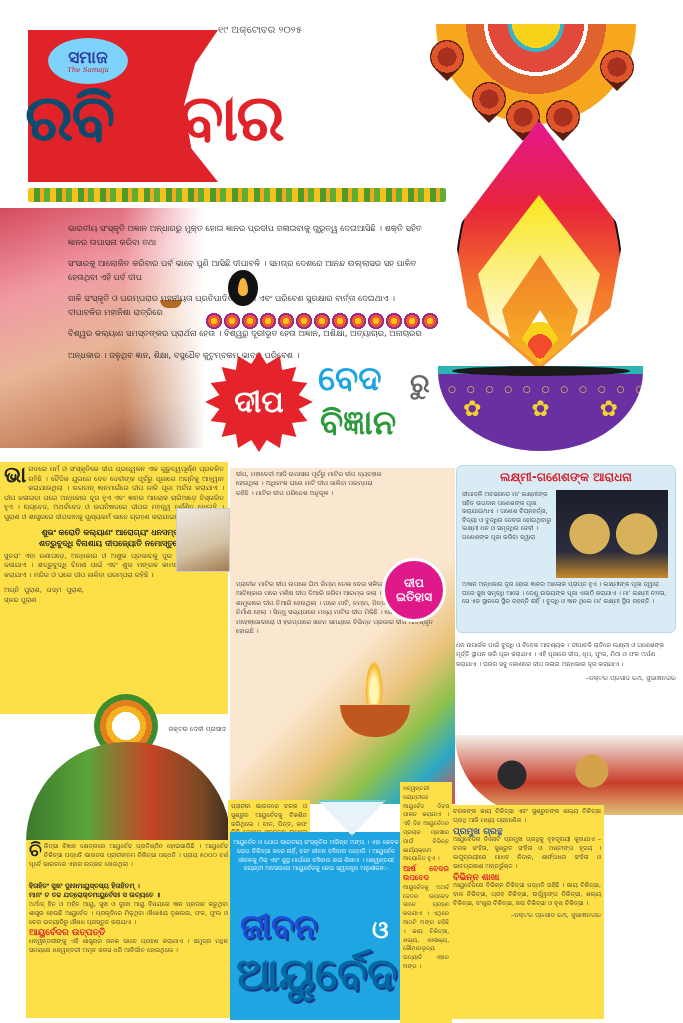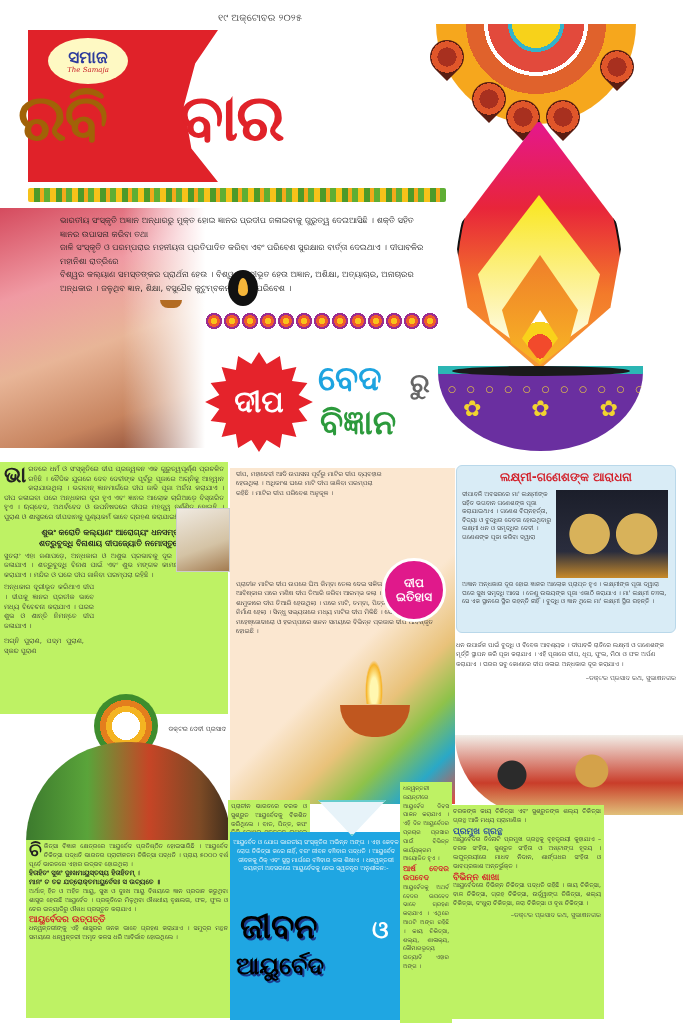--- a/index.html
+++ b/index.html
@@ -3,29 +3,29 @@
 <meta charset="utf-8">
 <style>
   * { box-sizing: border-box; margin: 0; padding: 0; }
   html, body { width: 683px; height: 1023px; background: #ffffff; overflow: hidden; }
   body { position: relative; font-family: "DejaVu Sans", sans-serif; color: #222; }
   .abs { position: absolute; }
 
   
   .mast-red { left: 28px; top: 30px; width: 190px; height: 152px; background: #e02229;
     clip-path: polygon(0 0, 100% 0, 88% 22%, 82% 50%, 86% 78%, 100% 100%, 0 100%); }
-  .mast-oval { left: 48px; top: 38px; width: 80px; height: 46px; background: #fef9c3; border-radius: 50%;
+  .mast-oval { left: 48px; top: 38px; width: 80px; height: 46px; background: #7dd3fc; border-radius: 50%;
     display: flex; flex-direction: column; align-items: center; justify-content: center; }
   .mast-logo { font-size: 17px; font-weight: bold; color: #2b3a9c; line-height: 1; }
   .mast-sub { font-size: 7px; color: #c82027; font-style: italic; font-family: "DejaVu Serif", serif; }
-  .mast-title { left: 18px; top: 86px; font-size: 64px; font-weight: bold; color: #a16207; line-height: 1;
+  .mast-title { left: 25px; top: 86px; font-size: 64px; font-weight: bold; color: #0c4a6e; line-height: 1;
     letter-spacing: -2px; font-family: "DejaVu Sans", sans-serif; }
   .mast-title2 { left: 180px; top: 86px; font-size: 64px; font-weight: bold; color: #e02229; line-height: 1;
     letter-spacing: -2px; }
-  .mast-date { left: 218px; top: 12px; font-size: 10px; color: #444; }
+  .mast-date { left: 218px; top: 24px; font-size: 10px; color: #444; }
 
   
   .garland { left: 28px; top: 188px; width: 418px; height: 14px;
     background: repeating-linear-gradient(90deg, #f6c21a 0 6px, #4c9a2a 6px 12px, #f2a91b 12px 16px, #5fae34 16px 22px); border-radius: 2px; }
 
   
   .rangoli { left: 436px; top: 24px; width: 200px; height: 100px; border-radius: 0 0 100px 100px;
     background: radial-gradient(circle at 50% 0%, #f7d21a 0 24px, #34b3c9 24px 28px, #e24a3c 28px 48px, #ffffff 48px 52px, #e0622c 52px 70px, #f6a71d 70px 100px); }
   .petal { width: 34px; height: 34px; border-radius: 50% 50% 50% 0; transform: rotate(-45deg);
     background: radial-gradient(circle, #a8301f 0 40%, #e0562a 40% 65%, #5a1d12 65%); }
@@ -53,35 +53,35 @@
   .hand { left: 0; top: 208px; width: 205px; height: 240px;
     background: linear-gradient(160deg, #d54b5e 0%, #f09aa3 30%, #e8b597 55%, #c7845f 80%, #7b3b2a 100%); }
   .hand-mask { left: 0; top: 208px; width: 205px; height: 240px;
     background: linear-gradient(90deg, rgba(255,255,255,0) 60%, rgba(255,255,255,1) 100%); }
   .mini-diya { left: 160px; top: 300px; width: 22px; height: 8px; background: #b36b23; border-radius: 0 0 12px 12px; }
   .black-circle { left: 228px; top: 270px; width: 30px; height: 36px; background: #111; border-radius: 50%; }
   .black-flame { left: 238px; top: 278px; width: 10px; height: 18px; background: #f6b63a; border-radius: 50% 50% 50% 50% / 70% 70% 30% 30%; }
 
   
   .intro { left: 60px; top: 214px; width: 372px; font-size: 8.3px; line-height: 13.5px; color: #1d1d1d; }
-  .intro p { margin: 0; }
+  .intro p { margin: 8px; }
   .lamp-row { left: 206px; top: 312px; width: 232px; height: 18px;
     background: radial-gradient(circle at 8px 9px, #f8c21b 0 3px, #f05a2b 3px 6px, #9b2d8f 6px 8px, transparent 8px) 0 0 / 18px 18px repeat-x; }
 
   
   .starburst { left: 204px; top: 352px; width: 110px; height: 100px; background: #e5232b;
     clip-path: polygon(50% 0,57% 12%,69% 4%,71% 18%,84% 15%,80% 29%,94% 31%,86% 43%,99% 50%,86% 57%,94% 69%,80% 71%,84% 85%,71% 82%,69% 96%,57% 88%,50% 100%,43% 88%,31% 96%,29% 82%,16% 85%,20% 71%,6% 69%,14% 57%,1% 50%,14% 43%,6% 31%,20% 29%,16% 15%,29% 18%,31% 4%,43% 12%);
     display:flex; align-items:center; justify-content:center; }
   .starburst span { color: #fff; font-size: 30px; font-weight: bold; }
   .hl-veda { left: 318px; top: 358px; font-size: 34px; font-weight: bold; color: #1ea4e0; }
   .hl-ru { left: 410px; top: 368px; font-size: 26px; font-weight: bold; color: #666; }
   .hl-bigyan { left: 320px; top: 402px; font-size: 34px; font-weight: bold; color: #2c9a3c; }
 
   
-  .cream { background: #bef264; }
+  .cream { background: #fde047; }
   .col1 { left: 0; top: 462px; width: 228px; height: 252px; }
   .col1-body { left: 4px; top: 465px; width: 220px; font-size: 6.8px; line-height: 9.6px; color: #333; text-align: justify; }
   .dropcap { float: left; font-size: 22px; line-height: 20px; font-weight: bold; margin-right: 2px; color: #222; }
   .photo-lamps { left: 176px; top: 508px; width: 54px; height: 64px; background: linear-gradient(160deg, #efe9e0, #d4c3a5 60%, #a37b50); border: 1px solid #ccc; }
   .subhead { font-weight: bold; text-align: center; font-size: 8px; line-height: 11px; color: #222; }
 
   .marigold { left: 94px; top: 694px; width: 64px; height: 64px; border-radius: 50%;
     background: radial-gradient(circle, #fff 0 14px, #f4b421 14px 20px, #e37e1d 20px 26px, #3e8d2d 26px 32px); }
   .herb-arc { left: 26px; top: 742px; width: 205px; height: 100px; border-radius: 100px 100px 0 0;
     background: linear-gradient(90deg, #3c7a2d 0%, #5aa43a 30%, #c64526 60%, #7c4a25 85%, #3e2d1c 100%); }
@@ -112,23 +112,23 @@
   .bottom-left { left: 26px; top: 840px; width: 205px; height: 178px; }
   .bottom-mid1 { left: 228px; top: 800px; width: 82px; height: 218px; }
   .bottom-right { left: 450px; top: 805px; width: 154px; height: 214px; }
   .bottom-right2 { left: 400px; top: 782px; width: 52px; height: 300px; }
   .btxt { font-size: 6.2px; line-height: 8.8px; color: #333; padding: 2px 3px; text-align: justify; }
   .sec-head { font-size: 9px; font-weight: bold; color: #d3202a; margin-top: 2px; }
   .sec-head.blue { color: #2b4aa0; }
   .quote { font-weight: bold; font-size: 6.8px; color: #222; }
   .blue-vshape { left: 318px; top: 800px; width: 68px; height: 36px; background: #e7f3f9; clip-path: polygon(0 0, 100% 0, 50% 100%); border: 2px solid #6cc; }
   .blue-text { left: 230px; top: 838px; width: 172px; font-size: 6.2px; line-height: 8.8px; color: #fff; text-align: center; }
-  .jiban { left: 240px; top: 906px; font-size: 34px; font-weight: bold; color: #000000; text-shadow: 2px 2px 0 #1a3a8c; }
+  .jiban { left: 240px; top: 906px; font-size: 34px; font-weight: bold; color: #1d4ed8; text-shadow: 2px 2px 0 #1a3a8c; }
   .o-mark { left: 372px; top: 916px; font-size: 24px; font-weight: bold; color: #fff; }
-  .ayur { left: 236px; top: 952px; font-size: 24px; font-weight: bold; color: #000000; text-shadow: 2px 2px 0 #1a3a8c; }
+  .ayur { left: 236px; top: 952px; font-size: 44px; font-weight: bold; color: #0369a1; text-shadow: 2px 2px 0 #1a3a8c; font-family: Liberation Mono, monospace; }
   .blue-full { left: 230px; top: 832px; width: 174px; height: 188px; background: #1fa6e2; }
 </style>
 </head>
 <body>
 
 <div class="abs mast-red"></div>
 <div class="abs mast-oval">
   <span class="mast-logo">ସମାଜ</span>
   <span class="mast-sub">The Samaja</span>
 </div>
@@ -157,20 +157,21 @@
   </div>
 </div>
 <div class="abs diya-rim"></div>
 
 <div class="abs hand"></div>
 <div class="abs hand-mask"></div>
 <div class="abs mini-diya"></div>
 
 <div class="abs intro">
   <p>ଭାରତୀୟ ସଂସ୍କୃତି ଅଜ୍ଞାନ ଅନ୍ଧାରରୁ ମୁକ୍ତ ହୋଇ ଜ୍ଞାନର ପ୍ରଦୀପ ଜଳାଇବାକୁ ଗୁରୁତ୍ୱ ଦେଇଆସିଛି । ଶକ୍ତି ସହିତ ଜ୍ଞାନର ଉପାସନା କରିବା ତଥା</p>
+  <p>ସଂସାରକୁ ଆଲୋକିତ କରିବାର ପର୍ବ ଭାବେ ପୁଣି ଆସିଛି ଦୀପାବଳି । ସମଗ୍ର ଦେଶରେ ଆନନ୍ଦ ଉଲ୍ଲାସର ସହ ପାଳିତ ହେଉଥିବା ଏହି ପର୍ବ ଦୀପ</p>
   <p>ଜାଳି ସଂସ୍କୃତି ଓ ପରମ୍ପରାର ମହନୀୟତା ପ୍ରତିପାଦିତ କରିବା ଏବଂ ପରିବେଶ ସୁରକ୍ଷାର ବାର୍ତ୍ତା ଦେଇଥାଏ । ଦୀପାବଳିର ମହାନିଶା ରାତ୍ରିରେ</p>
   <p>ବିଶ୍ୱର କଲ୍ୟାଣ ସମସ୍ତଙ୍କର ପ୍ରାର୍ଥନା ହେଉ । ବିଶ୍ୱରୁ ଦୂରୀଭୂତ ହେଉ ଅଜ୍ଞାନ, ଅଶିକ୍ଷା, ଅତ୍ୟାଚାର, ଅନାଚାରର</p>
   <p>ଅନ୍ଧକାର । ଜଳୁଥିବ ଜ୍ଞାନ, ଶିକ୍ଷା, ବସୁଧୈବ କୁଟୁମ୍ବକମ୍ ଭାବର ପରିବେଶ ।</p>
 </div>
 <div class="abs black-circle"></div>
 <div class="abs black-flame"></div>
 <div class="abs lamp-row"></div>
 
 <div class="abs starburst">
   <span>ଦୀପ</span>
@@ -179,21 +180,20 @@
 <div class="abs hl-ru">ରୁ</div>
 <div class="abs hl-bigyan">ବିଜ୍ଞାନ</div>
 
 <div class="abs cream col1"></div>
 <div class="abs col1-body">
   <span class="dropcap">ଭା</span>
   <span>ରତରେ ଧର୍ମ ଓ ସଂସ୍କୃତିରେ ଦୀପ ପ୍ରଜ୍ୱଳନ ଏକ ଗୁରୁତ୍ୱପୂର୍ଣ୍ଣ ପ୍ରଚଳିତ ରହିଛି । ବୈଦିକ ଯୁଗରେ ଦେବ ଦେବୀଙ୍କ ପୂର୍ବରୁ ପୂଜାରେ ଅଗ୍ନିକୁ ଆହ୍ୱାନ କରାଯାଉଥିଲା । ଭଗବାନ୍ ଜ୍ଞାନମାର୍ଗରେ ଦୀପ ଜାଳି ପୂଜା ଅର୍ଚ୍ଚନା କରାଯାଏ । ଦୀପ ଜଳାଇବା ପରେ ଅନ୍ଧକାର ଦୂର ହୁଏ ଏବଂ ଜ୍ଞାନର ଆଲୋକ ଚାରିଆଡ଼େ ବିସ୍ତାରିତ ହୁଏ । ଋଗ୍ବେଦ, ଅଥର୍ବବେଦ ଓ ଉପନିଷଦରେ ଦୀପର ମହତ୍ତ୍ୱ ବର୍ଣ୍ଣିତ ହୋଇଛି । ପୁରାଣ ଓ ଶାସ୍ତ୍ରରେ ଦୀପଦାନକୁ ପୁଣ୍ୟକର୍ମ ଭାବେ ଗ୍ରହଣ କରାଯାଇଛି ।</span>
   <div class="subhead" style="margin-top:4px">ଶୁଭଂ କରୋତି କଲ୍ୟାଣଂ ଆରୋଗ୍ୟଂ ଧନସମ୍ପଦା</div>
   <div class="subhead">ଶତ୍ରୁବୁଦ୍ଧି ବିନାଶାୟ ଦୀପଜ୍ୟୋତି ନମୋସ୍ତୁତେ ।</div>
   <p style="margin-top:3px">ସୁତରାଂ ଏହା ଜଣାପଡ଼େ, ଅନ୍ଧକାର ଓ ଅଶୁଭ ପ୍ରଭାବକୁ ଦୂର କରିବା ଲାଗି ଦୀପ ଜଳାଯାଏ । ଶତ୍ରୁବୁଦ୍ଧି ବିନାଶ ପାଇଁ ଏବଂ ଶୁଭ ମଙ୍ଗଳ କାମନାରେ ଦୀପର ପୂଜା କରାଯାଏ । ମନ୍ଦିର ଓ ଘରେ ଦୀପ ଜାଳିବା ପରମ୍ପରା ରହିଛି ।</p>
-  <p style="margin-top:3px;width:90px">ଅନ୍ଧକାର ଦୂରୀଭୂତ କରିଥାଏ ଦୀପ । ଦୀପକୁ ଜ୍ଞାନର ପ୍ରତୀକ ଭାବେ ମଧ୍ୟ ବିବେଚନା କରାଯାଏ । ଘରର ଶୁଭ ଓ ଶାନ୍ତି ନିମନ୍ତେ ଦୀପ ଜଳାଯାଏ ।</p>
   <p style="margin-top:6px;width:80px">ଅଗ୍ନି ପୁରାଣ, ପଦ୍ମ ପୁରାଣ, ସ୍କନ୍ଦ ପୁରାଣ</p>
 </div>
 <div class="abs photo-lamps"></div>
 <div class="abs" style="left:160px;top:725px;width:66px;font-size:6.6px;line-height:9px;text-align:right;color:#333">ଡକ୍ଟର ଦେବୀ ପ୍ରସାଦ</div>
 <div class="abs marigold"></div>
 <div class="abs herb-arc"></div>
 
 <div class="abs col2"></div>
 <div class="abs col2-text">ଦୀପ, ମହାଦେବୀ ଆଦି ଉପାସନା ପୂର୍ବରୁ ମାଟିର ଦୀପ ବ୍ୟବହାର ହେଉଥିଲା । ଅଧିକାଂଶ ଘରେ ମାଟି ଦୀପ ଜାଳିବା ପରମ୍ପରା ରହିଛି । ମାଟିର ଦୀପ ପରିବେଶ ଅନୁକୂଳ ।</div>
 <div class="abs col2-text2">ପ୍ରାଚୀନ ମାଟିର ଦୀପ ଉପରେ ଘିଅ କିମ୍ବା ତେଲ ଦେଇ ସଳିତା ଜଳାଯାଉଥିଲା । ଅଗ୍ନି ଆବିଷ୍କାର ପରେ ମଣିଷ ଦୀପ ତିଆରି କରିବା ଆରମ୍ଭ କଲା । ପ୍ରଥମେ ପଥର ଓ ଶାମୁକାରେ ଦୀପ ତିଆରି ହେଉଥିଲା । ପରେ ମାଟି, ତମ୍ବା, ପିତ୍ତଳ ଓ ରୂପାରେ ଦୀପ ନିର୍ମାଣ ହେଲା । ସିନ୍ଧୁ ସଭ୍ୟତାରେ ମଧ୍ୟ ମାଟିର ଦୀପ ମିଳିଛି । ସେହିପରି ମହେଞ୍ଜୋଦାରୋ ଓ ହରପ୍ପାରେ ଖନନ ସମୟରେ ବିଭିନ୍ନ ପ୍ରକାର ଦୀପ ଆବିଷ୍କୃତ ହୋଇଛି ।</div>
@@ -212,21 +212,21 @@
 <div class="abs col3-body">
   <p>ଧନ ଉପାର୍ଜନ ପାଇଁ ବୁଦ୍ଧି ଓ ବିବେକ ଆବଶ୍ୟକ । ଦୀପାବଳି ରାତିରେ ଲକ୍ଷ୍ମୀ ଓ ଗଣେଶଙ୍କ ମୂର୍ତ୍ତି ସ୍ଥାପନ କରି ପୂଜା କରାଯାଏ । ଏହି ପୂଜାରେ ଦୀପ, ଧୂପ, ଫୁଲ, ମିଠା ଓ ଫଳ ଅର୍ପଣ କରାଯାଏ । ଘରର ସବୁ କୋଣରେ ଦୀପ ଜଳାଇ ଅନ୍ଧକାର ଦୂର କରାଯାଏ ।</p>
   <p class="byline" style="margin-top:6px">–ଡକ୍ଟର ପ୍ରସାଦ ରଥ, ସୁଭାଷନଗର</p>
 </div>
 <div class="abs spice-arc"></div>
 
 <div class="abs cream bottom-left">
   <div class="btxt">
     <span class="dropcap" style="font-size:18px;line-height:16px">ଚି</span>
     <span>କିତ୍ସା ବିଜ୍ଞାନ କ୍ଷେତ୍ରରେ ଆୟୁର୍ବେଦ ପ୍ରତିଷ୍ଠିତ ହୋଇସାରିଛି । ଆୟୁର୍ବେଦ ଚିକିତ୍ସା ପଦ୍ଧତି ଭାରତର ପ୍ରାଚୀନତମ ଚିକିତ୍ସା ପଦ୍ଧତି । ପ୍ରାୟ ୫୦୦୦ ବର୍ଷ ପୂର୍ବେ ଭାରତରେ ଏହାର ଉଦ୍ଭବ ହୋଇଥିଲା ।</span>
-    <div class="quote" style="margin-top:1px">ହିତାହିତଂ ସୁଖଂ ଦୁଃଖମାୟୁସ୍ତସ୍ୟ ହିତାହିତମ୍ ।</div>
+    <div class="quote" style="margin-top:14px">ହିତାହିତଂ ସୁଖଂ ଦୁଃଖମାୟୁସ୍ତସ୍ୟ ହିତାହିତମ୍ ।</div>
     <div class="quote">ମାନଂ ଚ ତଚ୍ଚ ଯତ୍ରୋକ୍ତମାୟୁର୍ବେଦଃ ସ ଉଚ୍ୟତେ ॥</div>
     <p>ଅର୍ଥାତ୍ ହିତ ଓ ଅହିତ ଆୟୁ, ସୁଖ ଓ ଦୁଃଖ ଆୟୁ ବିଷୟରେ ଜ୍ଞାନ ପ୍ରଦାନ କରୁଥିବା ଶାସ୍ତ୍ର ହେଉଛି ଆୟୁର୍ବେଦ । ପ୍ରକୃତିରେ ମିଳୁଥିବା ଔଷଧୀୟ ବୃକ୍ଷଲତା, ଫଳ, ଫୁଲ ଓ ଚେର ଇତ୍ୟାଦିରୁ ଔଷଧ ପ୍ରସ୍ତୁତ କରାଯାଏ ।</p>
     <div class="sec-head">ଆୟୁର୍ବେଦର ଉତ୍ପତ୍ତି</div>
     <p>ଧନ୍ୱନ୍ତରୀଙ୍କୁ ଏହି ଶାସ୍ତ୍ରର ଜନକ ଭାବେ ଗ୍ରହଣ କରାଯାଏ । ସମୁଦ୍ର ମନ୍ଥନ ସମୟରେ ଧନ୍ୱନ୍ତରୀ ଅମୃତ କଳସ ଧରି ଆବିର୍ଭାବ ହୋଇଥିଲେ ।</p>
   </div>
 </div>
 <div class="abs cream bottom-mid1">
   <div class="btxt">ପ୍ରାଚୀନ ଭାରତରେ ଚରକ ଓ ସୁଶ୍ରୁତ ଆୟୁର୍ବେଦକୁ ବିକଶିତ କରିଥିଲେ । ବାତ, ପିତ୍ତ, କଫ ତିନି ଦୋଷର ସନ୍ତୁଳନ ଉପରେ ଆୟୁର୍ବେଦ ଚିକିତ୍ସା ଆଧାରିତ । ଶରୀର, ମନ ଓ ଆତ୍ମାର ସୁସ୍ଥତା ଏହାର ଲକ୍ଷ୍ୟ । ଆଜି ବିଶ୍ୱର ବହୁ ଦେଶରେ ଆୟୁର୍ବେଦ ଲୋକପ୍ରିୟ ହୋଇପାରିଛି ।</div>
 </div>
 <div class="abs blue-full"></div>

